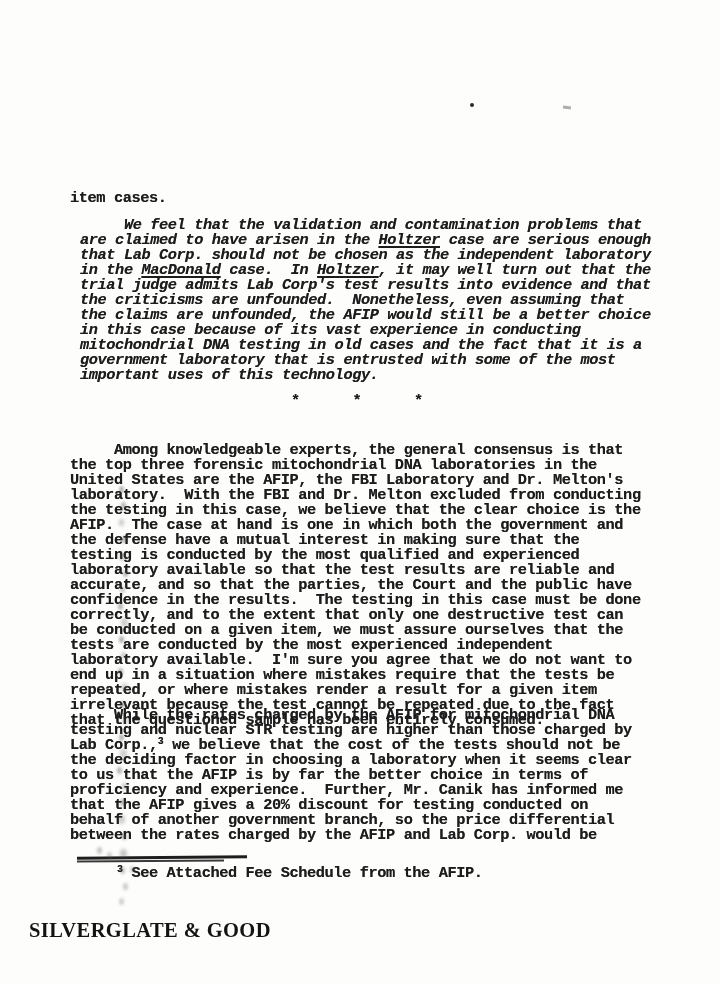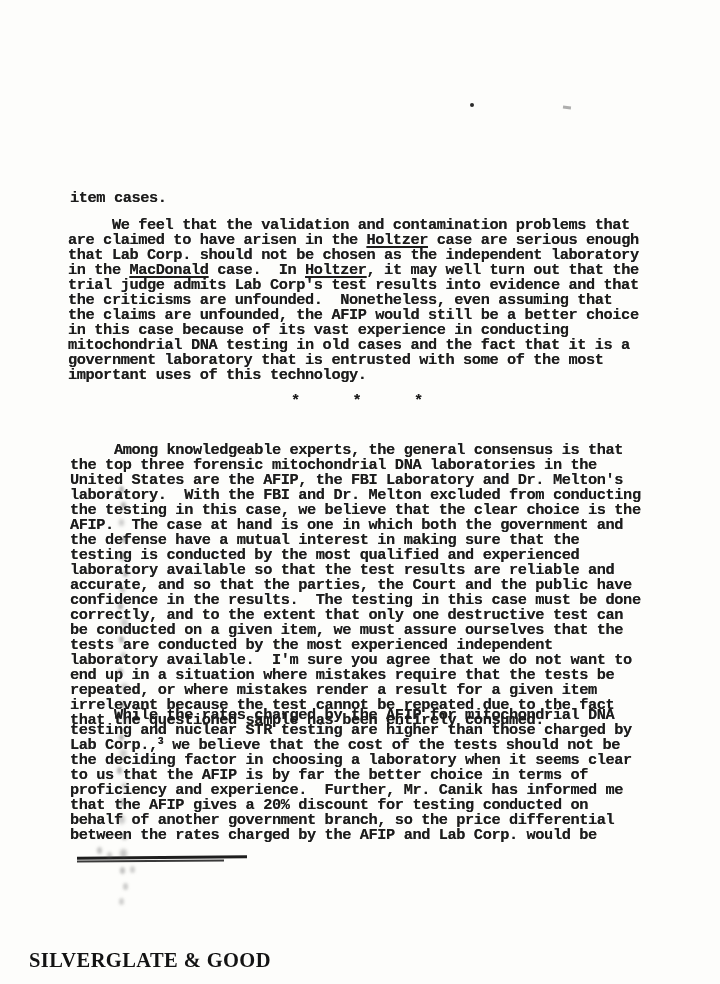--- a/index.html
+++ b/index.html
@@ -24,21 +24,21 @@
     font-size: 15.3px;
     line-height: 15px;
     font-weight: bold;
     color: #1c1c1c;
     white-space: pre;
     letter-spacing: -0.4px;
     text-shadow: 0 0 0.5px rgba(25,25,25,0.65);
   }
   .hdr   { left: 70px;  top: 107px; line-height: 15.5px; }
   .frag  { left: 70px;  top: 191px; }
-  .p1    { left: 68px;  top: 218px; }
+  .p1    { left: 80px;  top: 218px; font-style: italic; }
   .sep   { left: 291px; top: 394px; }
   .p2    { left: 70px;  top: 443px; }
   .p3    { left: 70px;  top: 708px; }
   .fnote { left: 117px; top: 866px; }
   .u {
     text-decoration: underline;
     text-decoration-thickness: 1.5px;
     text-underline-offset: 2px;
   }
   sup {
@@ -48,21 +48,20 @@
   }
   .footer {
     position: absolute;
     left: 29px;
     top: 919px;
     font-family: "Liberation Serif", "DejaVu Serif", serif;
     font-weight: bold;
     font-size: 20.5px;
     letter-spacing: 0.4px;
     color: #131313;
-    margin-top: 30px;
   }
   .rule { position: absolute; background: #1e1e1e; }
   .rule-a { left: 77px; top: 856px; width: 170px; height: 2.6px; transform: rotate(-0.5deg); }
   .rule-b { left: 77px; top: 860px; width: 147px; height: 1.6px; background: #3a3a3a; transform: rotate(-0.4deg); }
   
   .streak {
     position: absolute;
     left: 119px;
     top: 486px;
     width: 5px;
@@ -163,20 +162,21 @@
 the deciding factor in choosing a laboratory when it seems clear
 to us that the AFIP is by far the better choice in terms of
 proficiency and experience.  Further, Mr. Canik has informed me
 that the AFIP gives a 20% discount for testing conducted on
 behalf of another government branch, so the price differential
 between the rates charged by the AFIP and Lab Corp. would be</span></div>
 
   <div class="rule rule-a"></div>
   <div class="rule rule-b"></div>
 
+  <div class="mono fnote"><sup>3</sup><span> See Attached Fee Schedule from the AFIP.</span></div>
 
   <div class="footer">SILVERGLATE &amp; GOOD</div>
 
   <div class="streak"></div>
   <div class="dot1"></div>
   <div class="dot2"></div>
 
 </div>
 
 </body></html>

